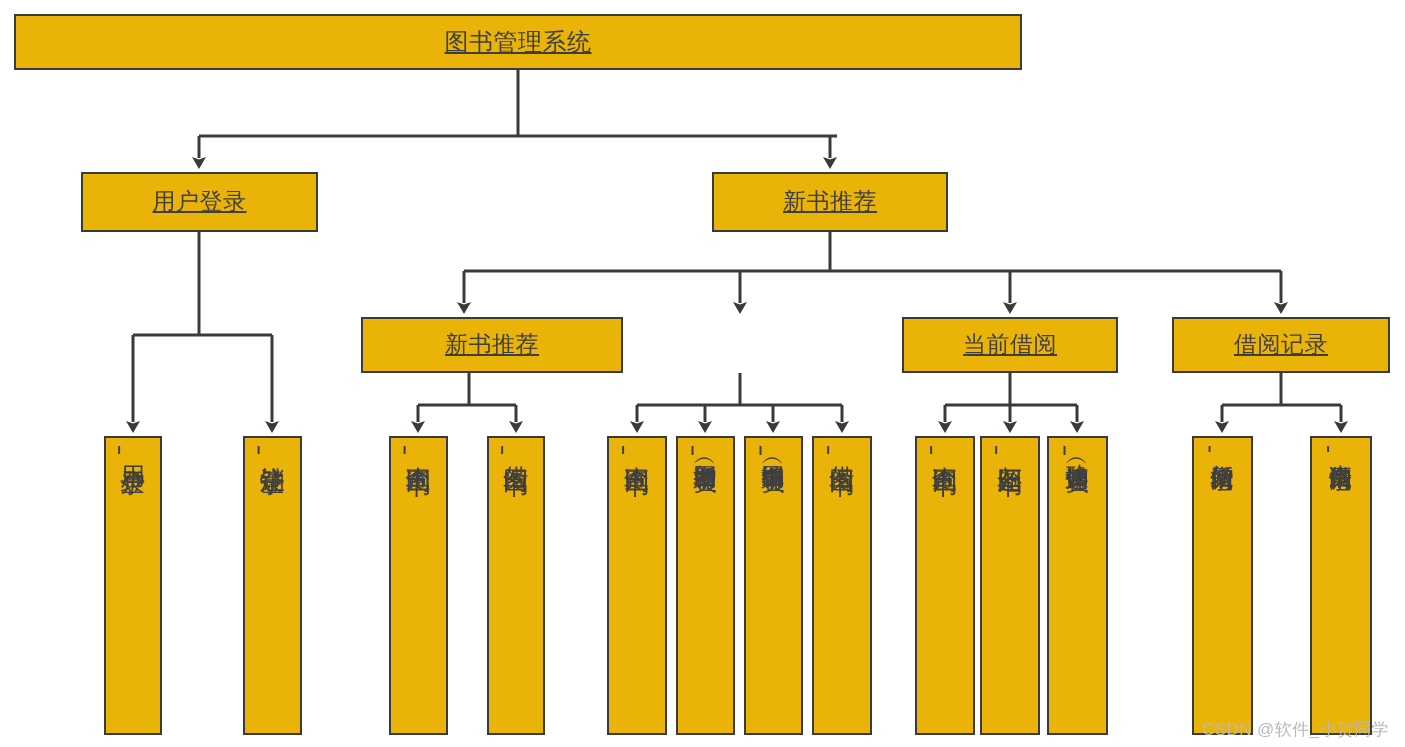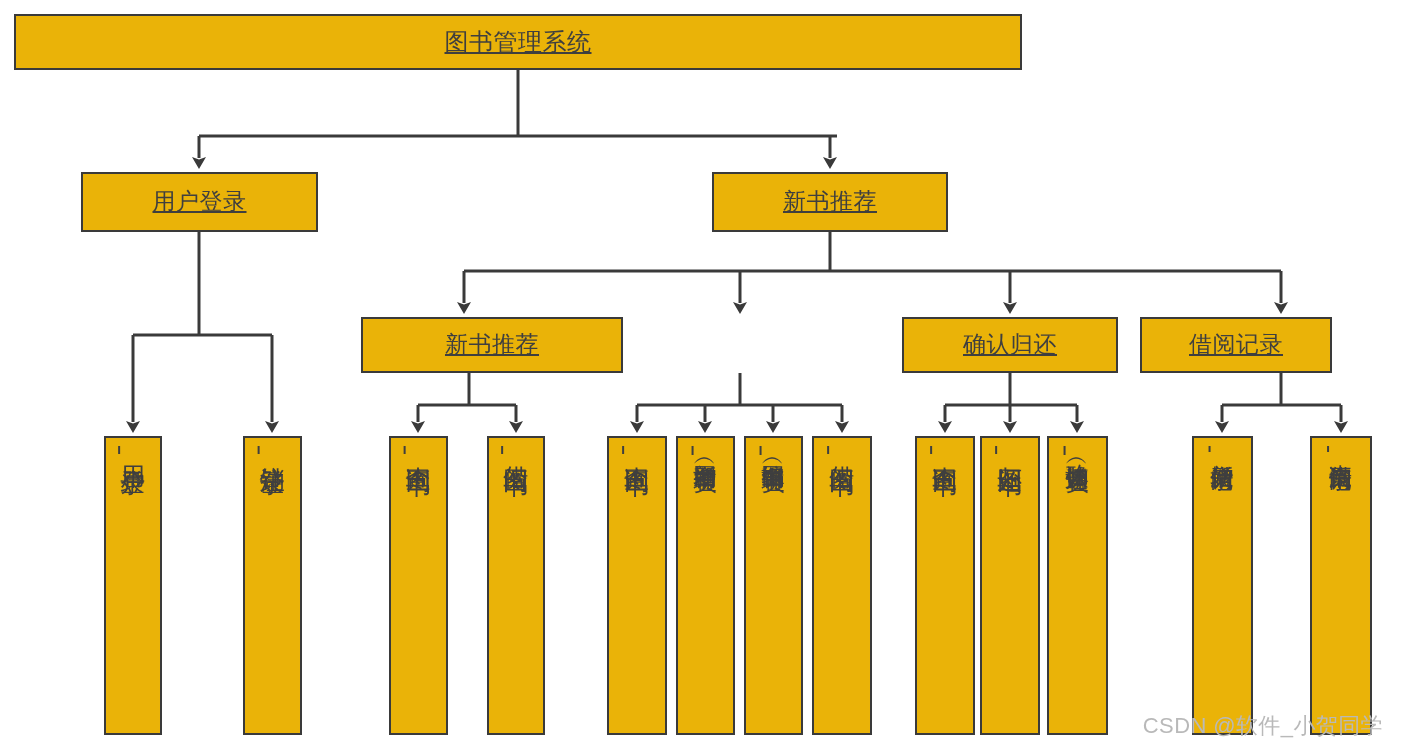--- a/index.html
+++ b/index.html
@@ -60,23 +60,23 @@
     line-height: 1.05;
     letter-spacing: 2px;
     white-space: nowrap;
   }
   .node.vertical.compact .label {
     font-size: 23px;
     letter-spacing: 1px;
   }
   .watermark {
     position: absolute;
-    right: 22px;
+    right: 16px;
     bottom: 6px;
-    font-size: 22px;
+    font-size: 17px;
     color: #b9b9b9;
     letter-spacing: 0.4px;
     white-space: nowrap;
   }
 </style>
 </head>
 <body>
 
 <div id="canvas">
 
@@ -141,24 +141,24 @@
   <div class="node horizontal" style="left:712px; top:172px; width:236px; height:60px;">
     <span class="label">新书推荐</span>
   </div>
 
   <div class="node horizontal" style="left:361px; top:317px; width:262px; height:56px;">
     <span class="label">新书推荐</span>
   </div>
 
 
   <div class="node horizontal" style="left:902px; top:317px; width:216px; height:56px;">
-    <span class="label">确认归还</span>
-  </div>
-
-  <div class="node horizontal" style="left:1140px; top:317px; width:192px; height:56px;">
+    <span class="label">当前借阅</span>
+  </div>
+
+  <div class="node horizontal" style="left:1172px; top:317px; width:218px; height:56px;">
     <span class="label">借阅记录</span>
   </div>
 
   <div class="node vertical" style="left:104px; top:436px; width:58px; height:299px;">
     <span class="label">用户登录</span>
   </div>
 
   <div class="node vertical" style="left:243px; top:436px; width:59px; height:299px;">
     <span class="label">注销登录</span>
   </div>

